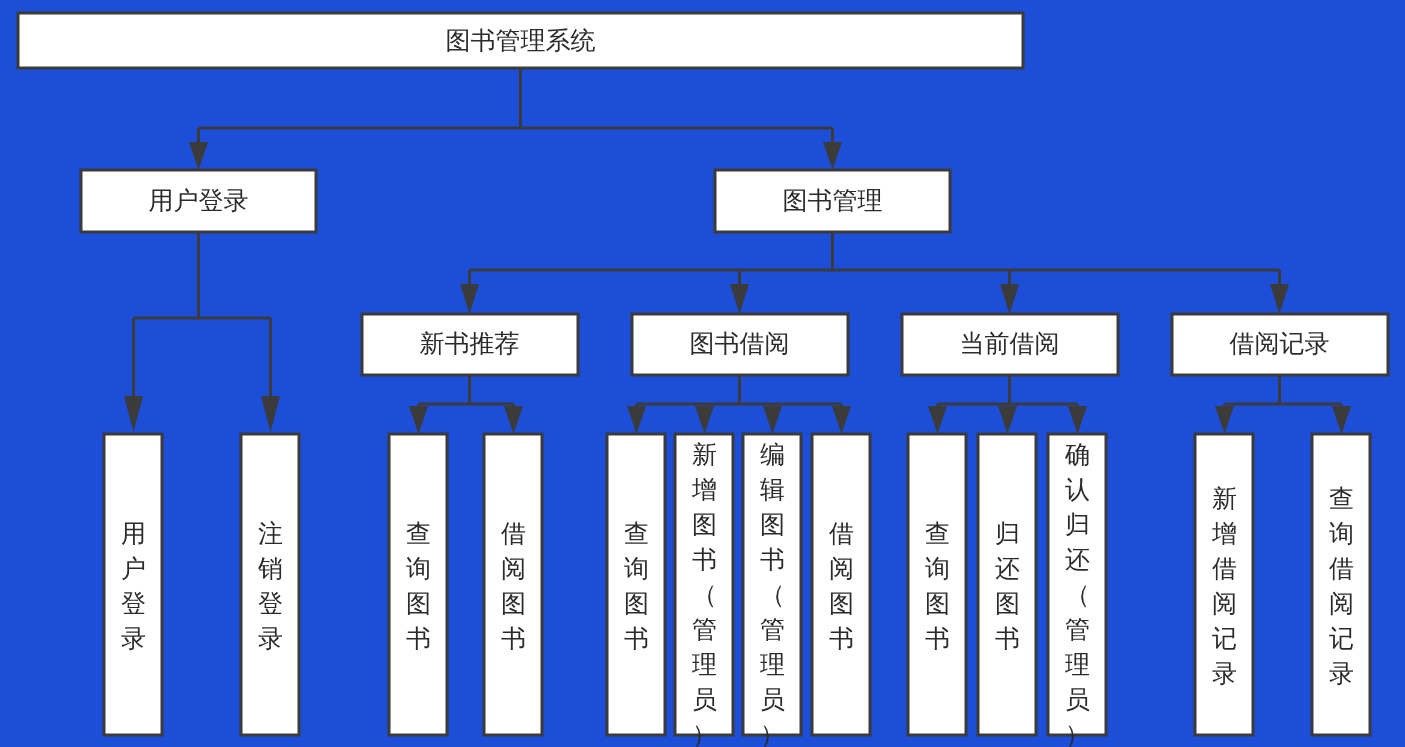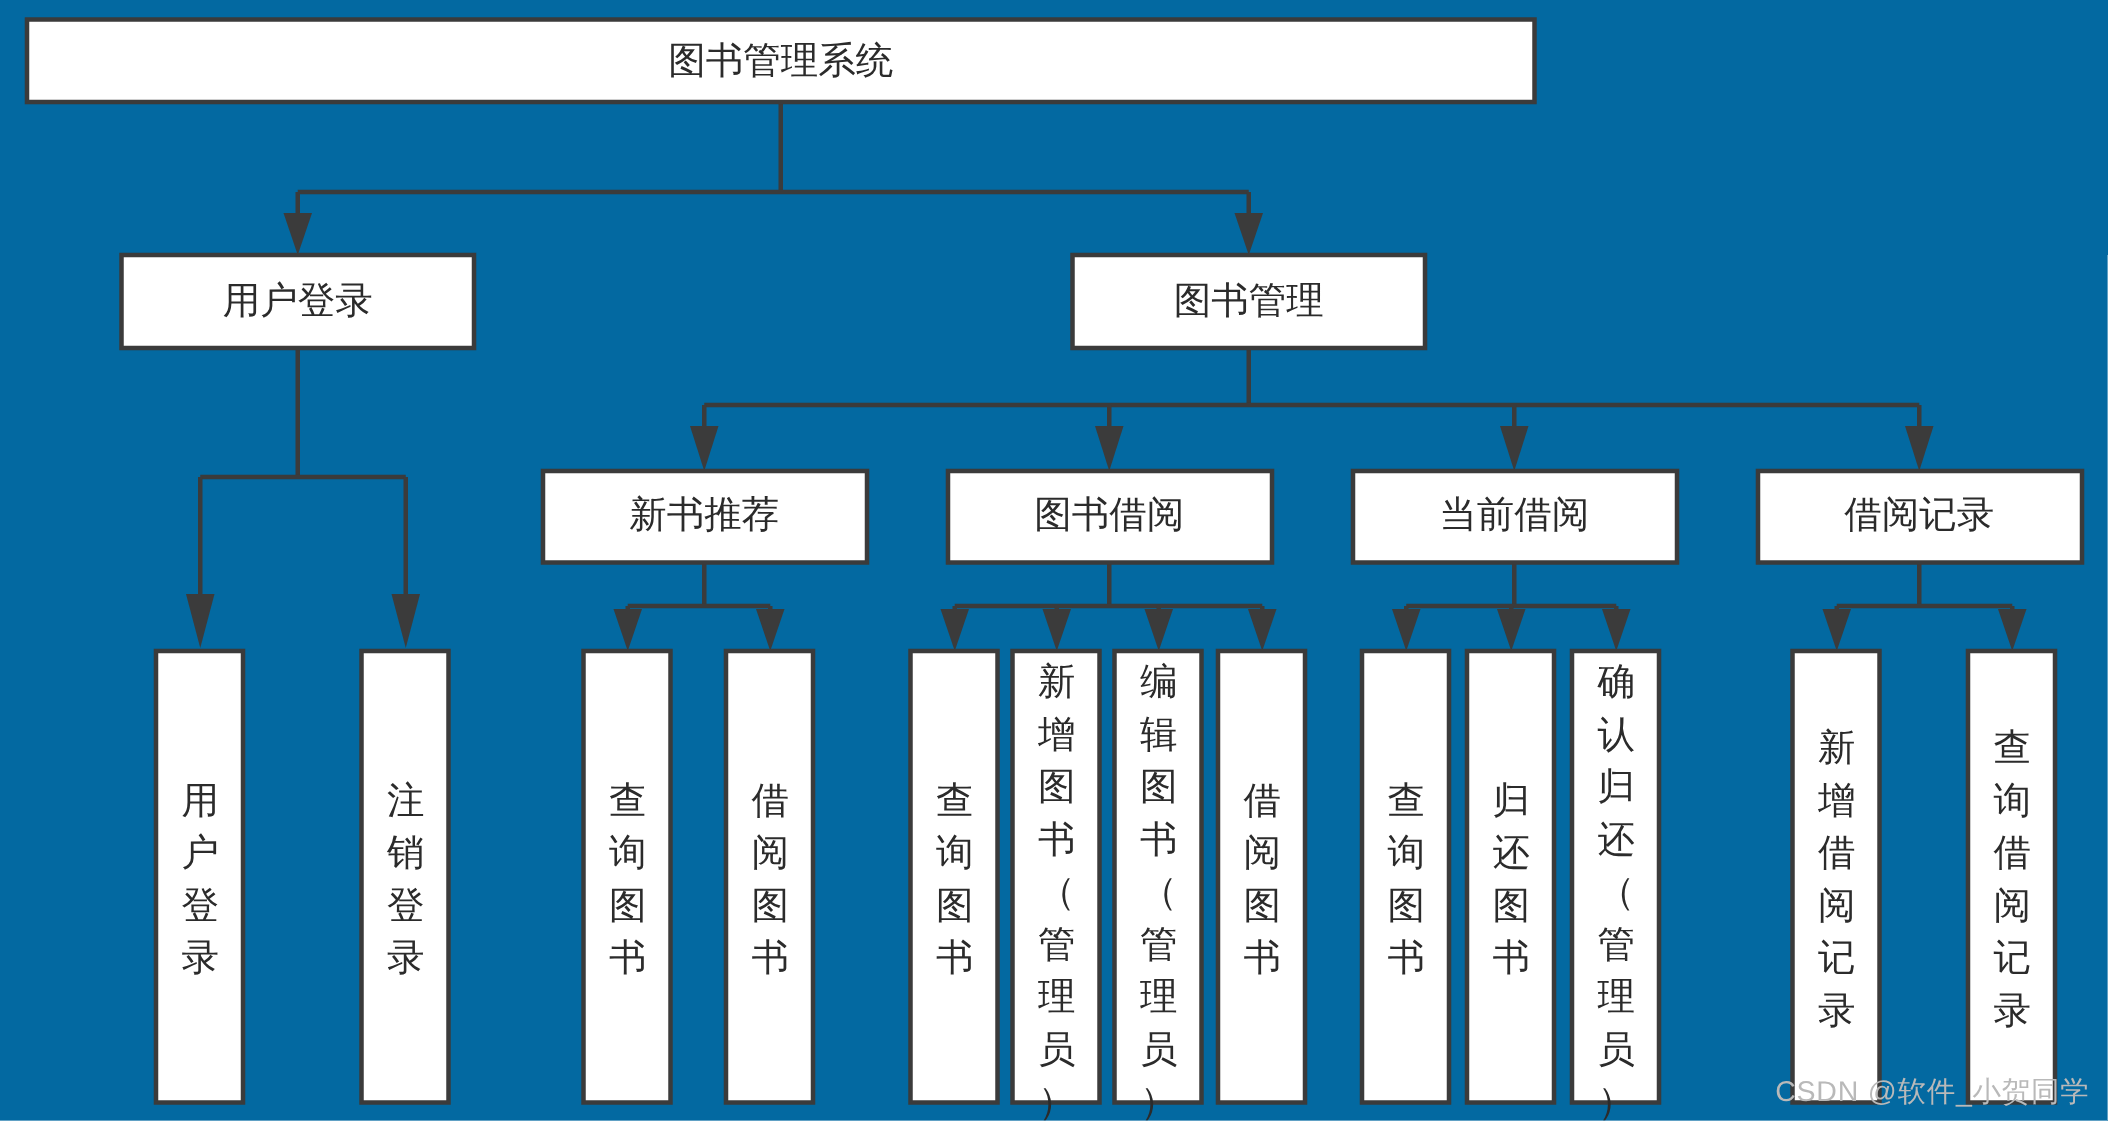--- a/index.html
+++ b/index.html
@@ -10,21 +10,21 @@
   body {
     width: 1405px;
     height: 747px;
     font-family: "Liberation Sans", "DejaVu Sans", sans-serif;
     overflow: hidden;
   }
   #diagram-root {
     position: relative;
     width: 1405px;
     height: 747px;
-    background: #0369a1;
+    background: #1d4ed8;
   }
   svg#flowchart {
     position: absolute;
     top: 0;
     left: 0;
     width: 1405px;
     height: 747px;
     display: block;
   }
   .node-box {
@@ -218,14 +218,13 @@
       <rect class="node-box" x="1195" y="434" width="58" height="301"></rect>
       <text class="node-label-v" x="1224.5" y="0"><tspan x="1224.5" y="506.8">新</tspan><tspan x="1224.5" y="541.8">增</tspan><tspan x="1224.5" y="576.8">借</tspan><tspan x="1224.5" y="611.8">阅</tspan><tspan x="1224.5" y="646.8">记</tspan><tspan x="1224.5" y="681.8">录</tspan></text>
     </g>
     <g>
       <rect class="node-box" x="1312" y="434" width="58" height="301"></rect>
       <text class="node-label-v" x="1341.5" y="0"><tspan x="1341.5" y="506.8">查</tspan><tspan x="1341.5" y="541.8">询</tspan><tspan x="1341.5" y="576.8">借</tspan><tspan x="1341.5" y="611.8">阅</tspan><tspan x="1341.5" y="646.8">记</tspan><tspan x="1341.5" y="681.8">录</tspan></text>
     </g>
 
   </svg>
 
-  <div class="watermark-text">CSDN @软件_小贺同学</div>
 </div>
 
 </body></html>

